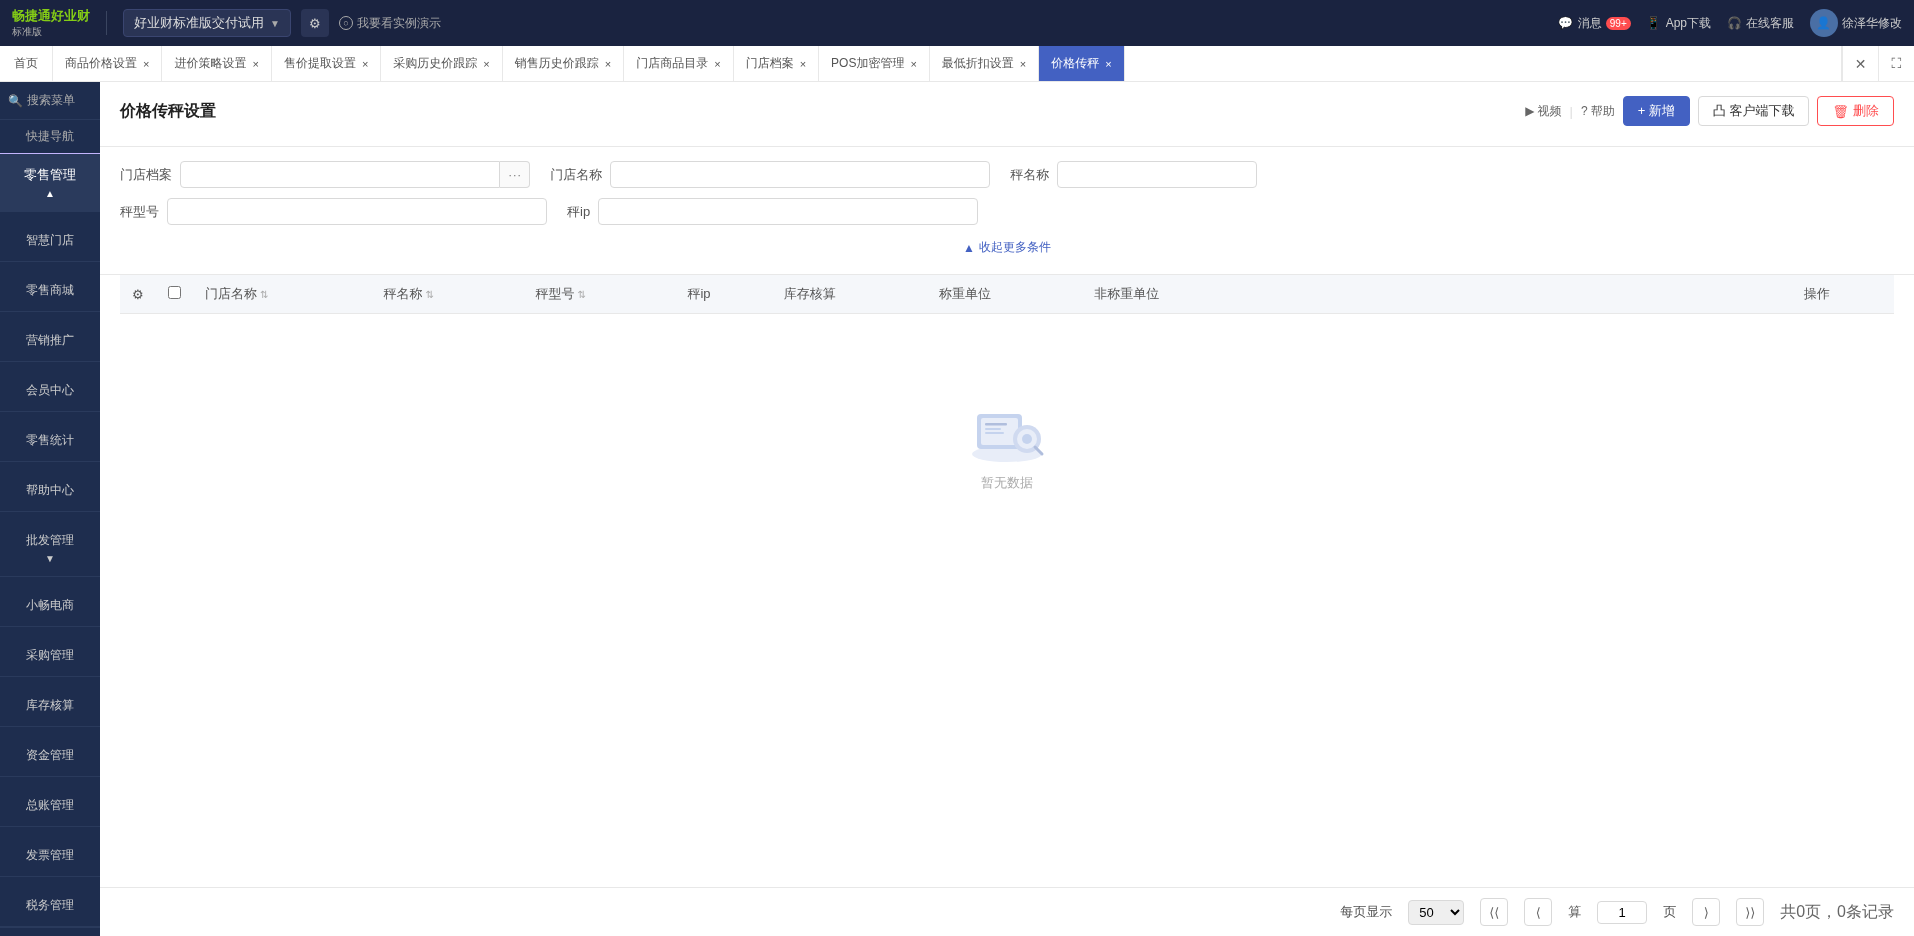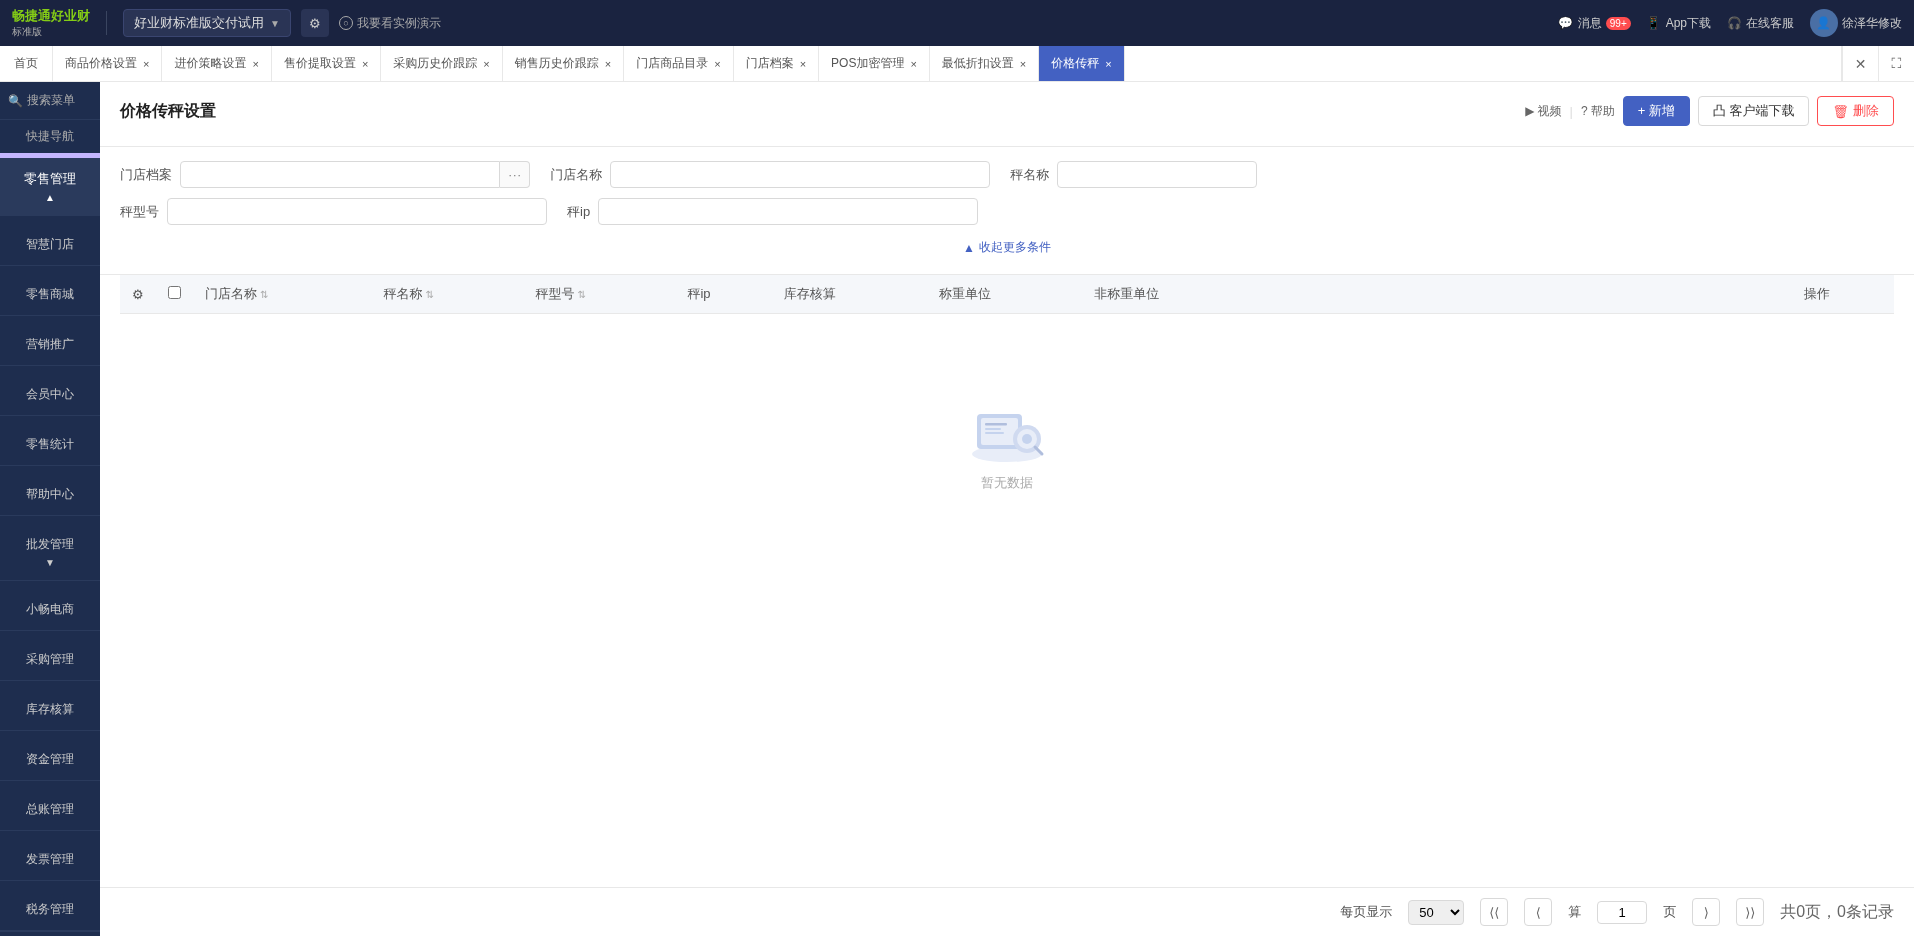--- a/index.html
+++ b/index.html
@@ -29,21 +29,21 @@
     .tab-home { padding: 0 14px; font-size: 12px; color: #555; cursor: pointer; border-right: 1px solid #e8e8e8; height: 36px; display: flex; align-items: center; }
     .tab-bar-controls { margin-left: auto; display: flex; align-items: center; border-left: 1px solid #e8e8e8; }
     .tab-bar-ctrl-btn { width: 36px; height: 36px; display: flex; align-items: center; justify-content: center; cursor: pointer; color: #666; font-size: 14px; border-left: 1px solid #e8e8e8; }
 
     
     .main-layout { display: flex; flex: 1; overflow: hidden; }
 
     
     .sidebar { width: 100px; background: #1e2d4e; color: #ccc; display: flex; flex-direction: column; flex-shrink: 0; }
     .sidebar-search { padding: 10px 8px; font-size: 12px; color: #aaa; cursor: pointer; display: flex; align-items: center; gap: 4px; border-bottom: 1px solid #2a3a5c; }
-    .sidebar-nav-btn { padding: 8px; font-size: 12px; color: #aaa; cursor: pointer; display: flex; align-items: center; justify-content: center; gap: 4px; border-bottom: 5px solid #c4b5fd; }
+    .sidebar-nav-btn { padding: 8px; font-size: 12px; color: #aaa; cursor: pointer; display: flex; align-items: center; justify-content: center; gap: 4px; border-bottom: 1px solid #c4b5fd; }
     .sidebar-item { padding: 12px 8px; font-size: 13px; color: #ccc; cursor: pointer; text-align: center; display: flex; flex-direction: column; align-items: center; gap: 4px; border-bottom: 1px solid #2a3a5c; }
     .sidebar-item.active { background: #2a3a5c; color: #fff; }
     .sidebar-item-label { font-size: 12px; margin-top: 8px; }
     .sidebar-arrow { font-size: 10px; }
     .sidebar-bottom { margin-top: auto; padding: 10px 8px; display: flex; justify-content: center; border-top: 1px solid #2a3a5c; cursor: pointer; color: #aaa; }
 
     
     .content-area { flex: 1; display: flex; flex-direction: column; overflow: hidden; background: #fff; }
 
     

